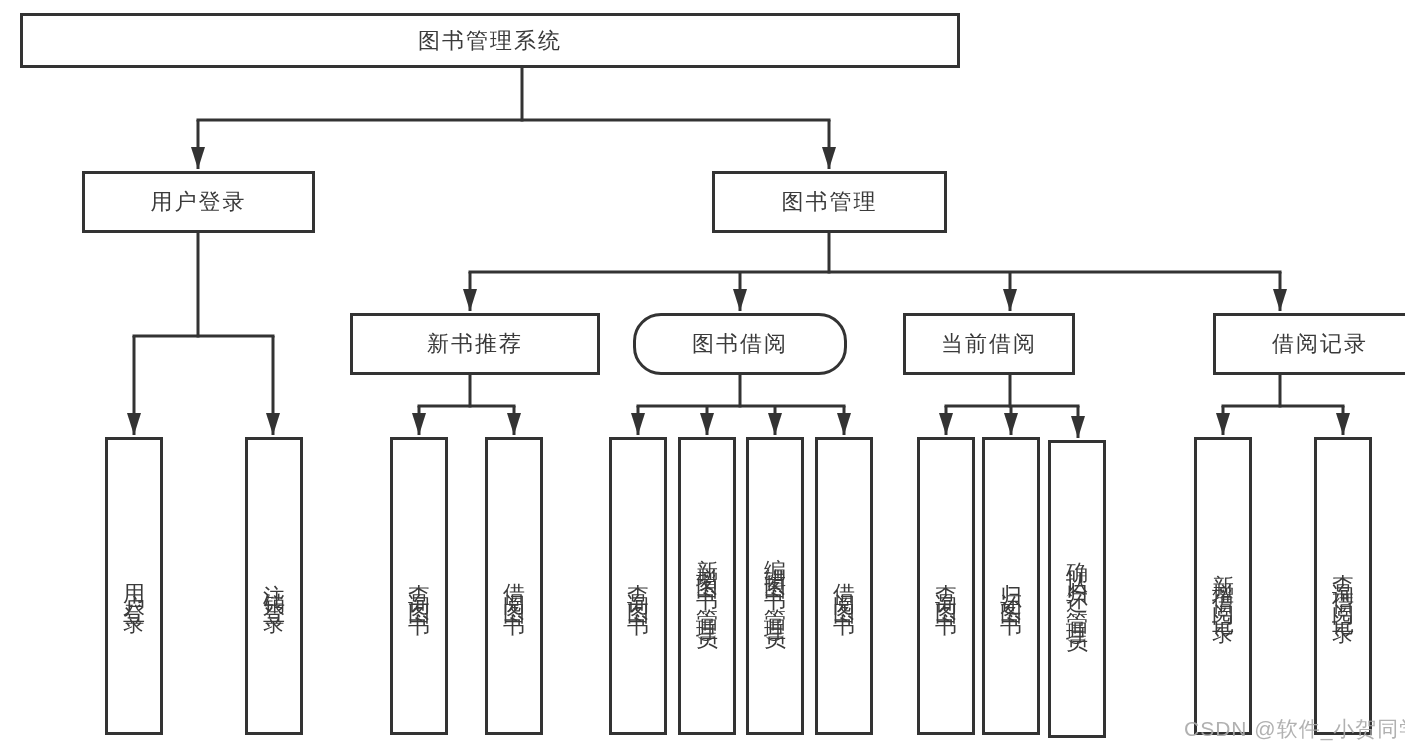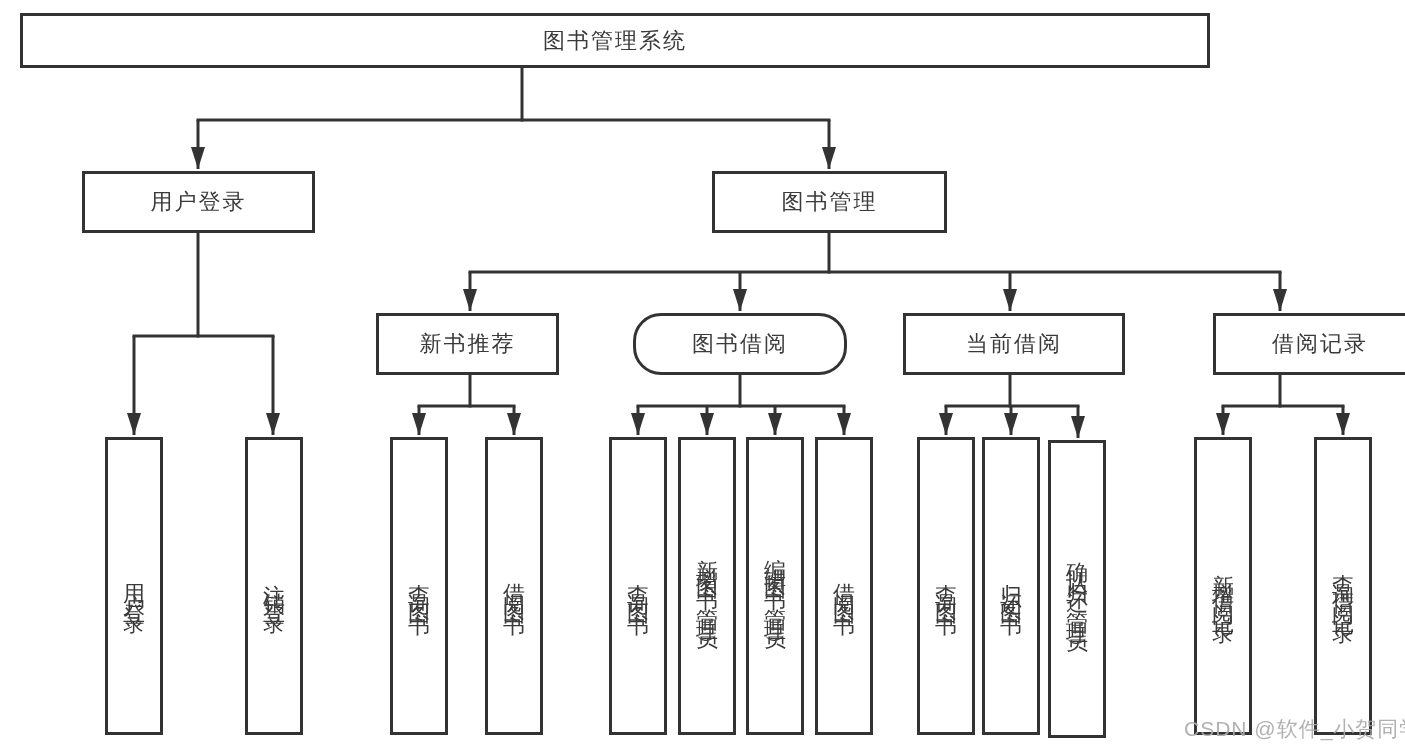--- a/index.html
+++ b/index.html
@@ -88,28 +88,28 @@
       <line x1="1011" y1="406" x2="1011" y2="435" marker-end="url(#arrow)"></line>
       <line x1="1078" y1="406" x2="1078" y2="438" marker-end="url(#arrow)"></line>
 
       <line x1="1280" y1="375" x2="1280" y2="407.5"></line>
       <line x1="1221.5" y1="406" x2="1344.5" y2="406"></line>
       <line x1="1223" y1="406" x2="1223" y2="435" marker-end="url(#arrow)"></line>
       <line x1="1343" y1="406" x2="1343" y2="435" marker-end="url(#arrow)"></line>
     </g>
   </svg>
 
-  <div class="node" style="left:20px;top:13px;width:1190px;height:55px;">图书管理系统</div>
+  <div class="node" style="left:20px;top:13px;width:940px;height:55px;">图书管理系统</div>
 
   <div class="node" style="left:82px;top:171px;width:233px;height:62px;">用户登录</div>
   <div class="node" style="left:712px;top:171px;width:235px;height:62px;text-align:center;">图书管理</div>
 
-  <div class="node" style="left:376px;top:313px;width:183px;height:62px;">新书推荐</div>
+  <div class="node" style="left:350px;top:313px;width:250px;height:62px;">新书推荐</div>
   <div class="node" style="left:633px;top:313px;width:214px;height:62px;border-radius:28px;">图书借阅</div>
-  <div class="node" style="left:903px;top:313px;width:222px;height:62px;">当前借阅</div>
+  <div class="node" style="left:903px;top:313px;width:172px;height:62px;">当前借阅</div>
   <div class="node" style="left:1173px;top:313px;width:214px;height:62px;margin-left:40px;">借阅记录</div>
 
   <div class="node vbox" style="left:105px;top:437px;width:58px;height:298px;">
     <span class="vtext">用户登录</span>
   </div>
   <div class="node vbox" style="left:245px;top:437px;width:58px;height:298px;">
     <span class="vtext">注销登录</span>
   </div>
 
   <div class="node vbox" style="left:390px;top:437px;width:58px;height:298px;">

